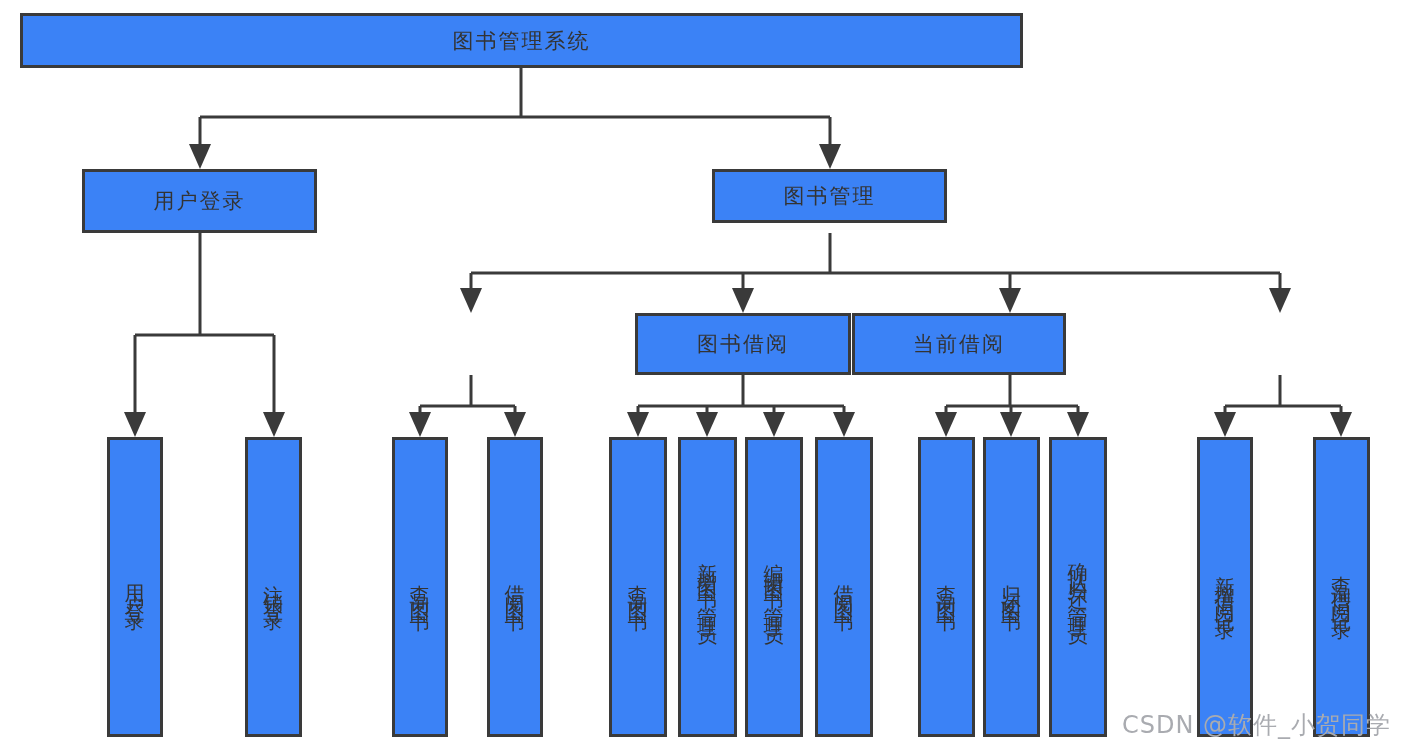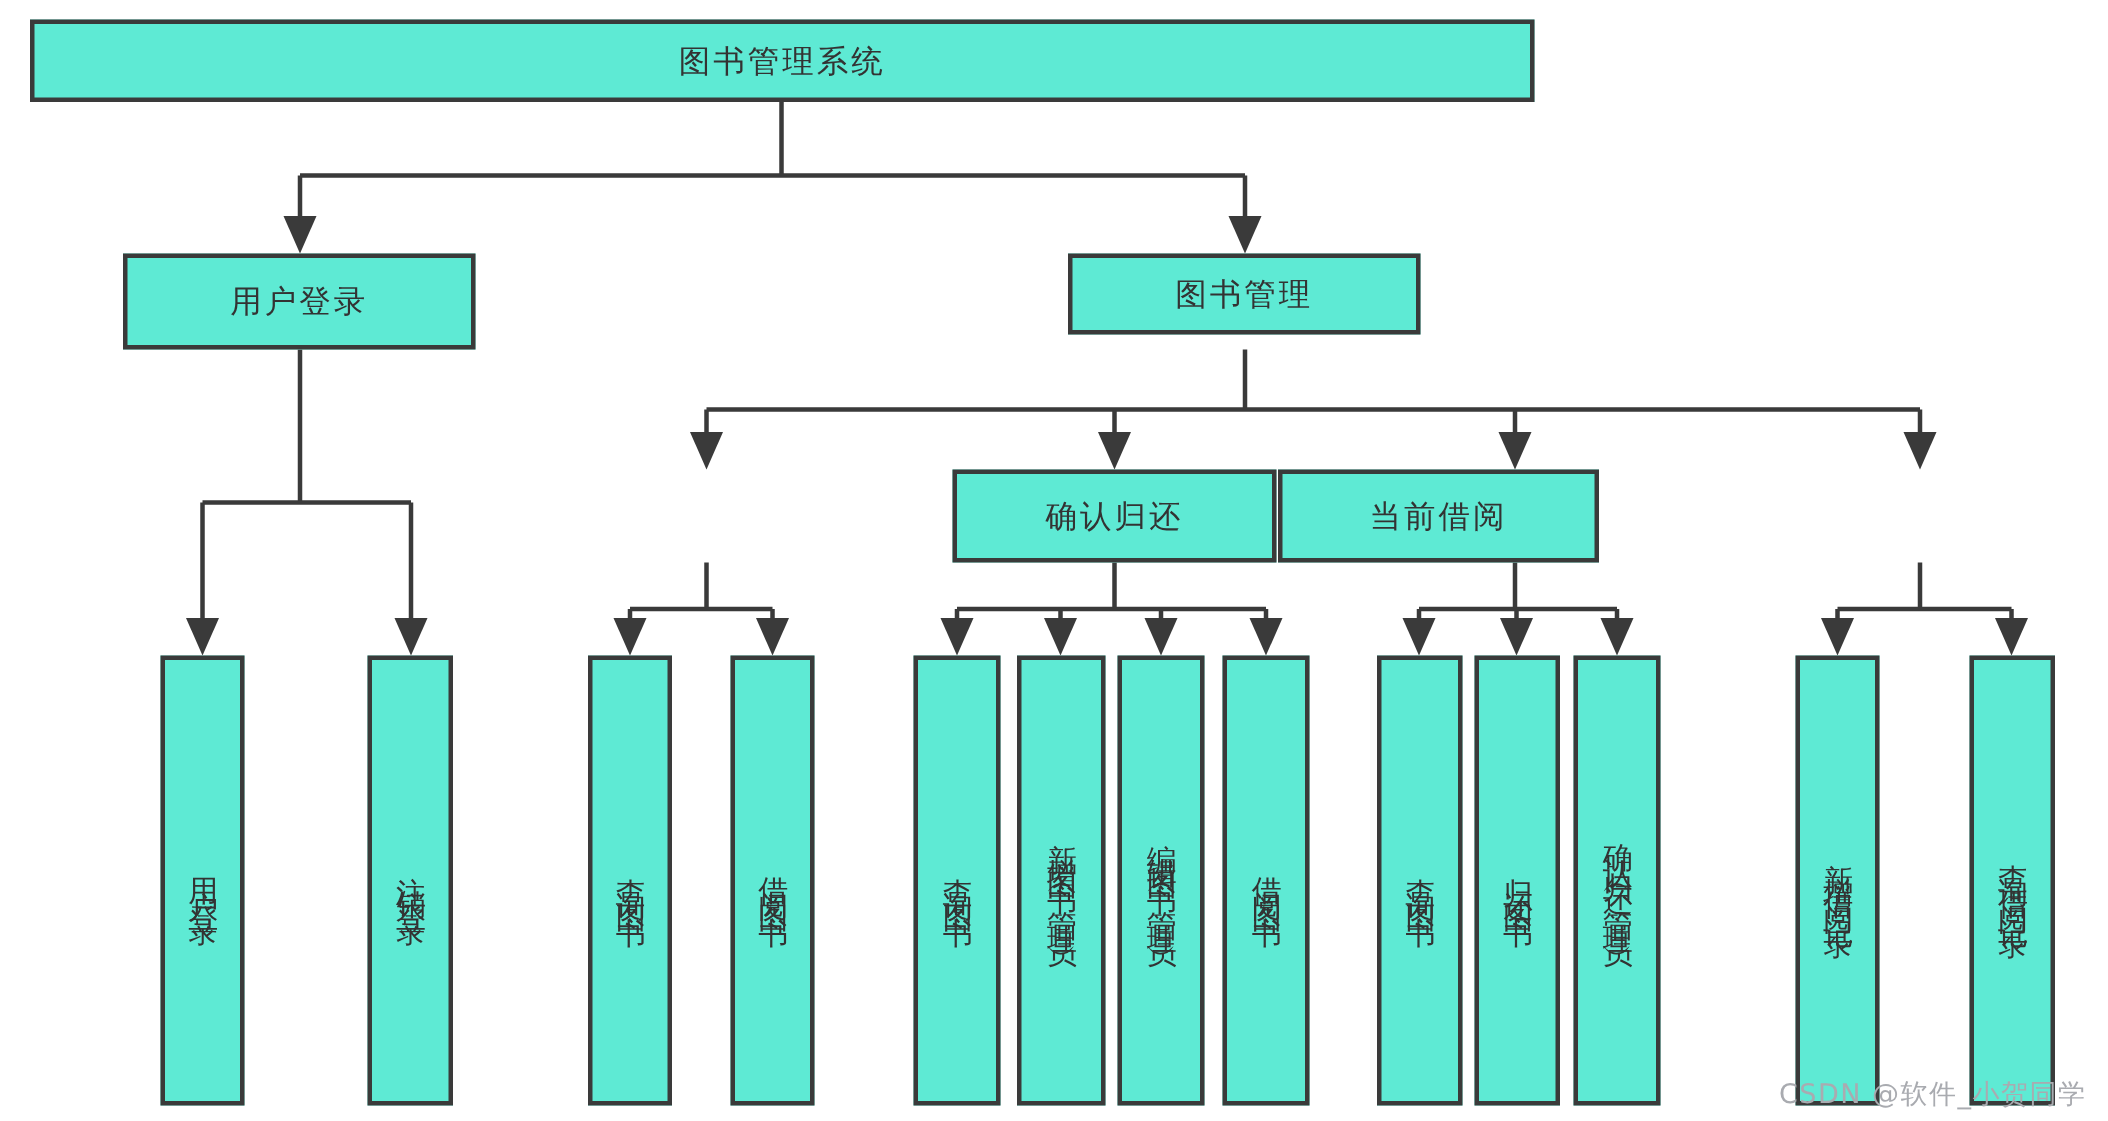--- a/index.html
+++ b/index.html
@@ -18,47 +18,46 @@
   .connectors {
     position: absolute;
     left: 0;
     top: 0;
     width: 1405px;
     height: 747px;
   }
   .node {
     position: absolute;
     box-sizing: border-box;
-    background: #5eead4;
+    background: #3b82f6;
     border: 3px solid #3a3a3a;
     display: flex;
     align-items: center;
     justify-content: center;
     color: #333333;
-    font-family: Liberation Serif, serif;
   }
   .node .lbl {
     font-size: 21px;
     letter-spacing: 2px;
     white-space: nowrap;
     color: #333333;
   }
   .node.v .lbl {
     writing-mode: vertical-rl;
     text-orientation: mixed;
     font-size: 20px;
     letter-spacing: 9px;
     line-height: 1;
     white-space: nowrap;
   }
   .watermark {
     position: absolute;
     right: 14px;
     bottom: 6px;
-    font-size: 18px;
+    font-size: 24px;
     letter-spacing: 1px;
     color: #a9abb0;
     white-space: nowrap;
     pointer-events: none;
   }
 </style>
 </head>
 <body>
 
 <div class="canvas">
@@ -110,21 +109,21 @@
   </div>
 
   <div class="node" style="left:82px;top:169px;width:235px;height:64px">
     <span class="lbl">用户登录</span>
   </div>
   <div class="node" style="left:712px;top:169px;width:235px;height:54px">
     <span class="lbl">图书管理</span>
   </div>
 
   <div class="node" style="left:635px;top:313px;width:216px;height:62px">
-    <span class="lbl">确认归还</span>
+    <span class="lbl">图书借阅</span>
   </div>
   <div class="node" style="left:852px;top:313px;width:214px;height:62px">
     <span class="lbl">当前借阅</span>
   </div>
 
   <div class="node v" style="left:107px;top:437px;width:56px;height:300px">
     <span class="lbl">用户登录</span>
   </div>
   <div class="node v" style="left:245px;top:437px;width:57px;height:300px">
     <span class="lbl">注销登录</span>

